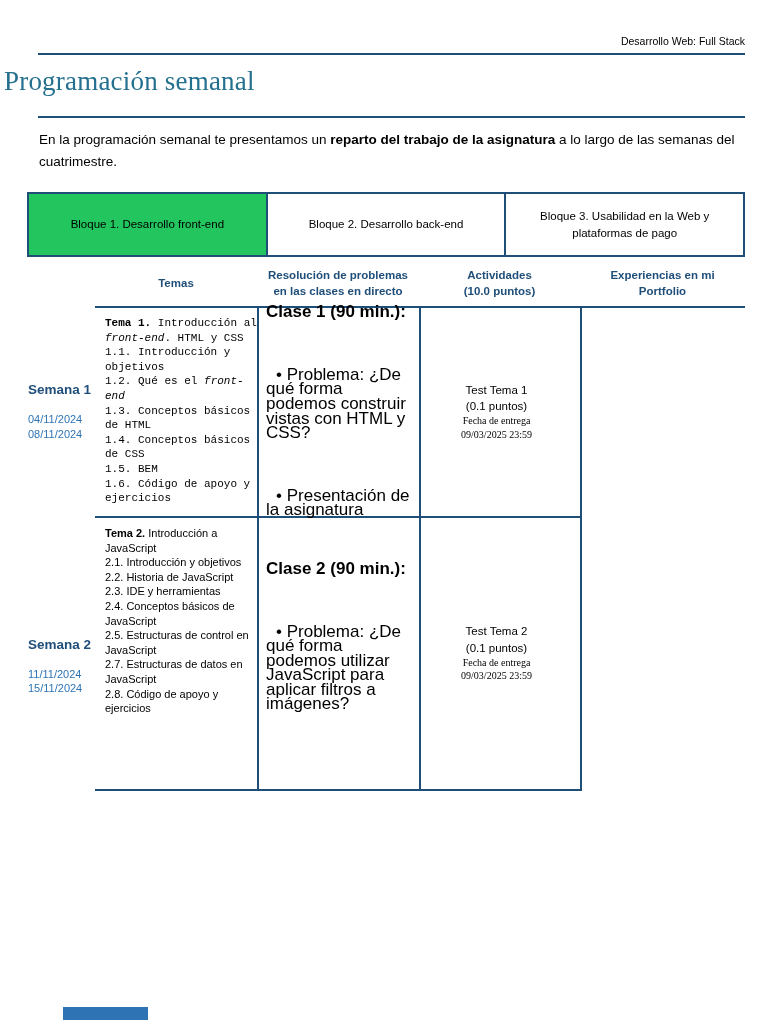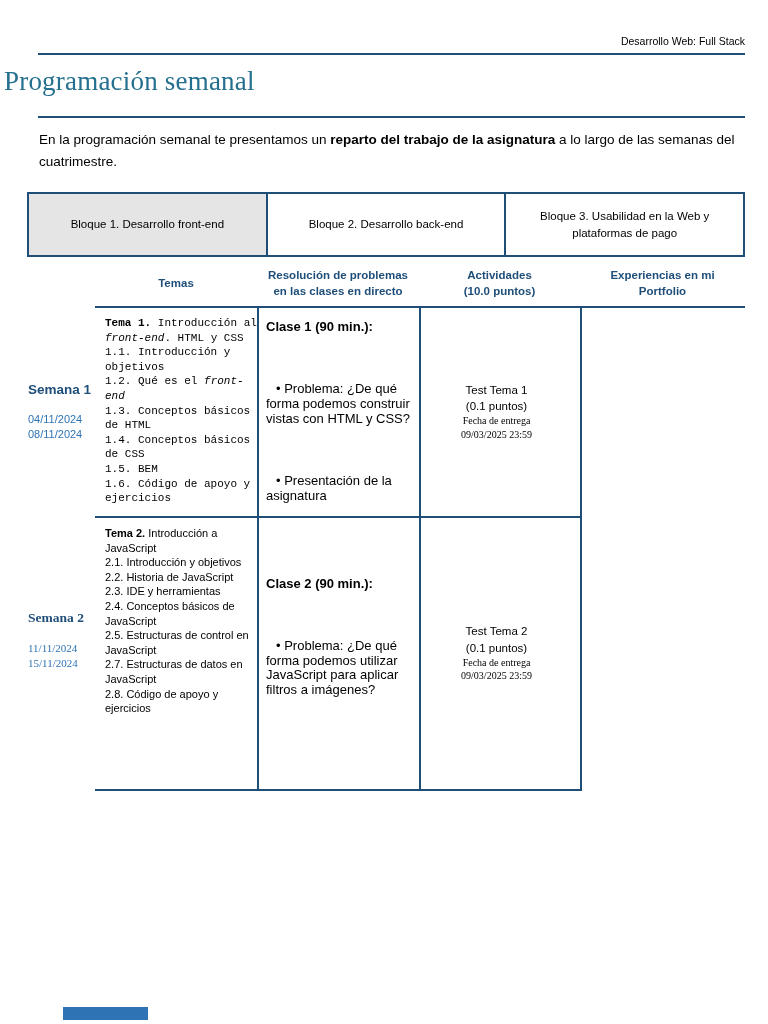--- a/index.html
+++ b/index.html
@@ -27,21 +27,21 @@
   .blocks {
     position:absolute; top:192px; left:27px; width:718px; height:65px;
     display:flex; border:2px solid #1f4e79; box-sizing:border-box;
   }
   .block {
     flex:1; display:flex; align-items:center; justify-content:center;
     text-align:center; font-size:11.5px; line-height:1.45; padding:4px 16px;
     box-sizing:border-box; background:#fff;
   }
   .block + .block { border-left:2px solid #1f4e79; }
-  .block.active { background:#e5e5e5; }
+  .block.active { background:#22c55e; }
   
   .colheads {
     position:absolute; top:262px; left:95px; width:650px; height:42px;
     display:flex; align-items:center;
   }
   .colhead {
     text-align:center; font-weight:bold; color:#1f4e79;
     font-size:11.5px; line-height:1.4;
   }
   .ch1 { width:162px; } .ch2 { width:162px; } .ch3 { width:161px; } .ch4 { width:165px; }
@@ -52,32 +52,32 @@
   .v-b   { left:419px; top:306px; width:1.6px;  height:485px; }
   .v-c   { left:580px; top:306px; width:1.6px;  height:485px; }
   .h-mid { left:95px;  top:516px; width:487px;  height:1.6px; }
   .h-bot { left:95px;  top:789px; width:487px;  height:1.6px; }
   
   .gutter {
     position:absolute; left:28px; width:68px;
     display:flex; flex-direction:column; justify-content:center;
   }
   .g1 { top:307px; height:209px; }
-  .g2 { top:504px; height:272px;font-family:Liberation Serif, serif; }
+  .g2 { top:530px; height:272px; }
   .week-label { font-size:13.5px; font-weight:bold; color:#1f4e79; }
   .week-dates { margin-top:15px; font-size:11px; color:#2e74b5; line-height:1.3; }
   
   .temas { position:absolute; left:105px; width:152px; font-size:11px; line-height:14.6px; }
   .t1 { top:316px;font-family:Liberation Mono, monospace; } .t2 { top:526px; }
   .tema-head b { font-weight:bold; }
   
   .clase-wrap {
     position:absolute; left:266px; width:150px;
     display:flex; flex-direction:column; justify-content:center;
-    font-size:13px; line-height:14.6px;
+    font-size:17px; line-height:14.6px;
   }
   .c1 { top:307px; height:209px; }
   .c2 { top:517px; height:240px; }
   .clase-title { font-weight:bold; }
   .bullet-line { text-indent:10px;margin-top:48px; }
   .bullet-line::before { content:"• "; }
   
   .activ {
     position:absolute; left:421px; width:151px;
     display:flex; flex-direction:column; justify-content:center; align-items:center;

